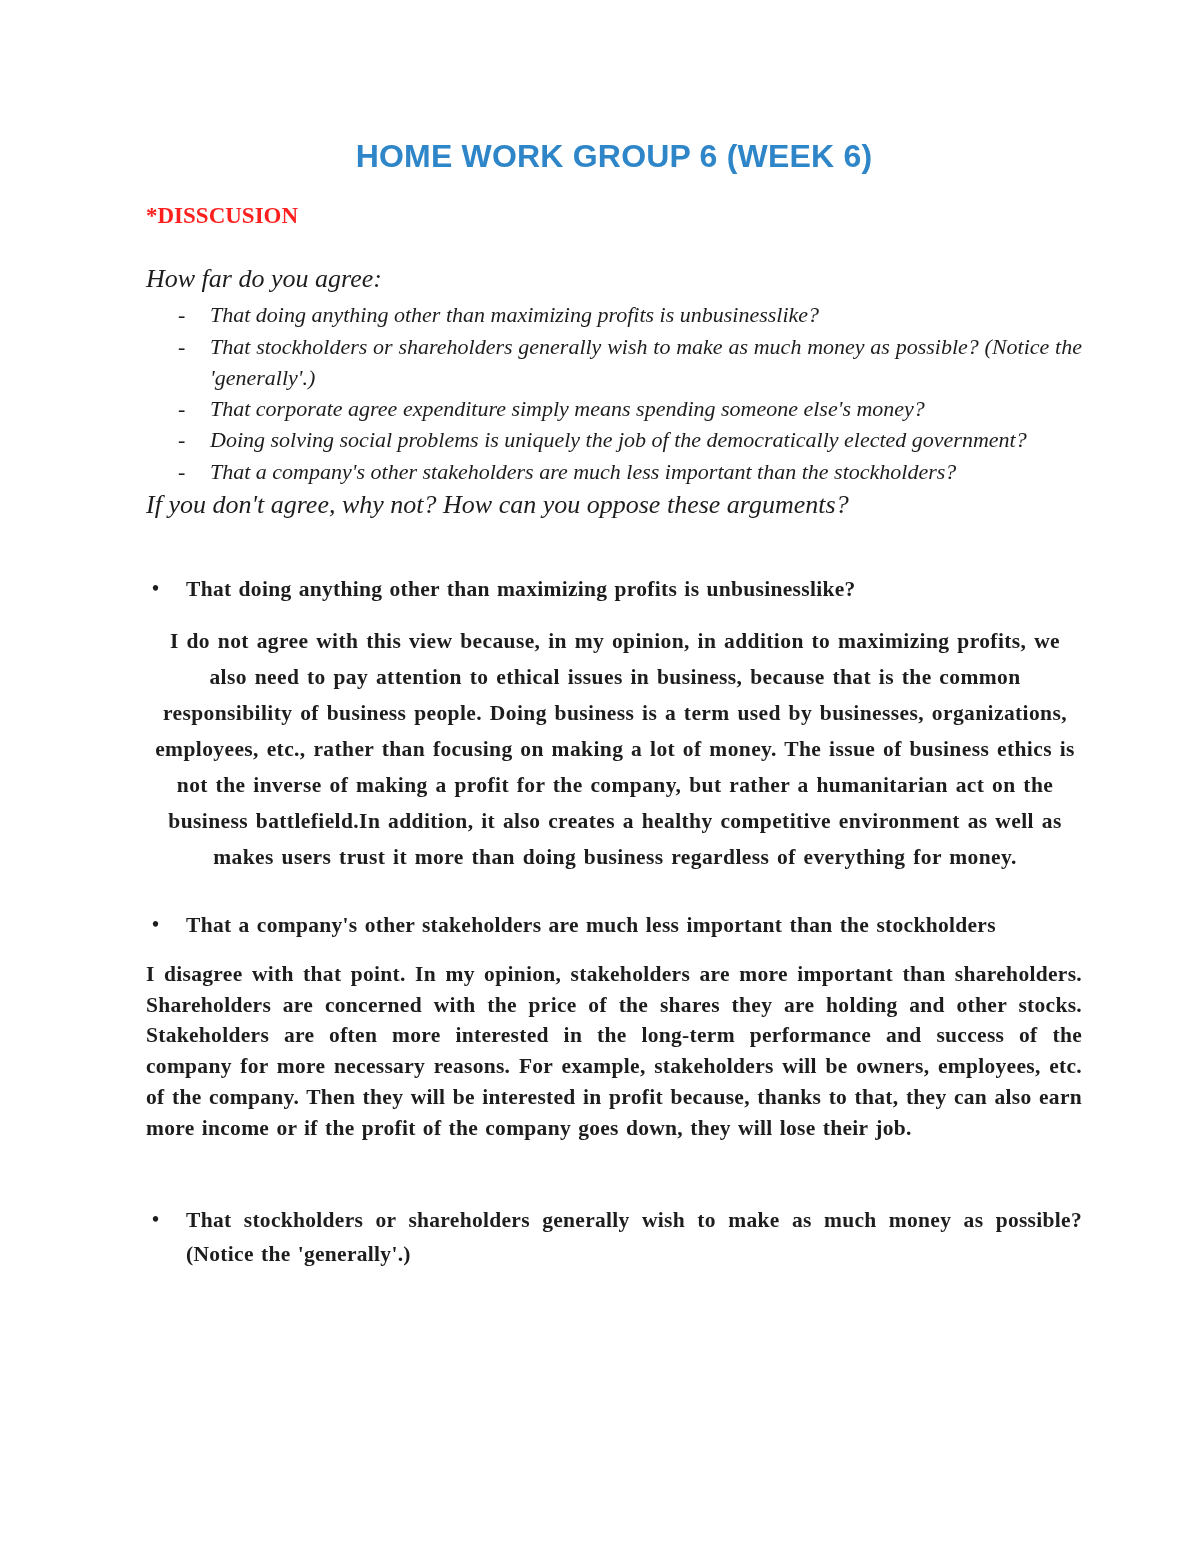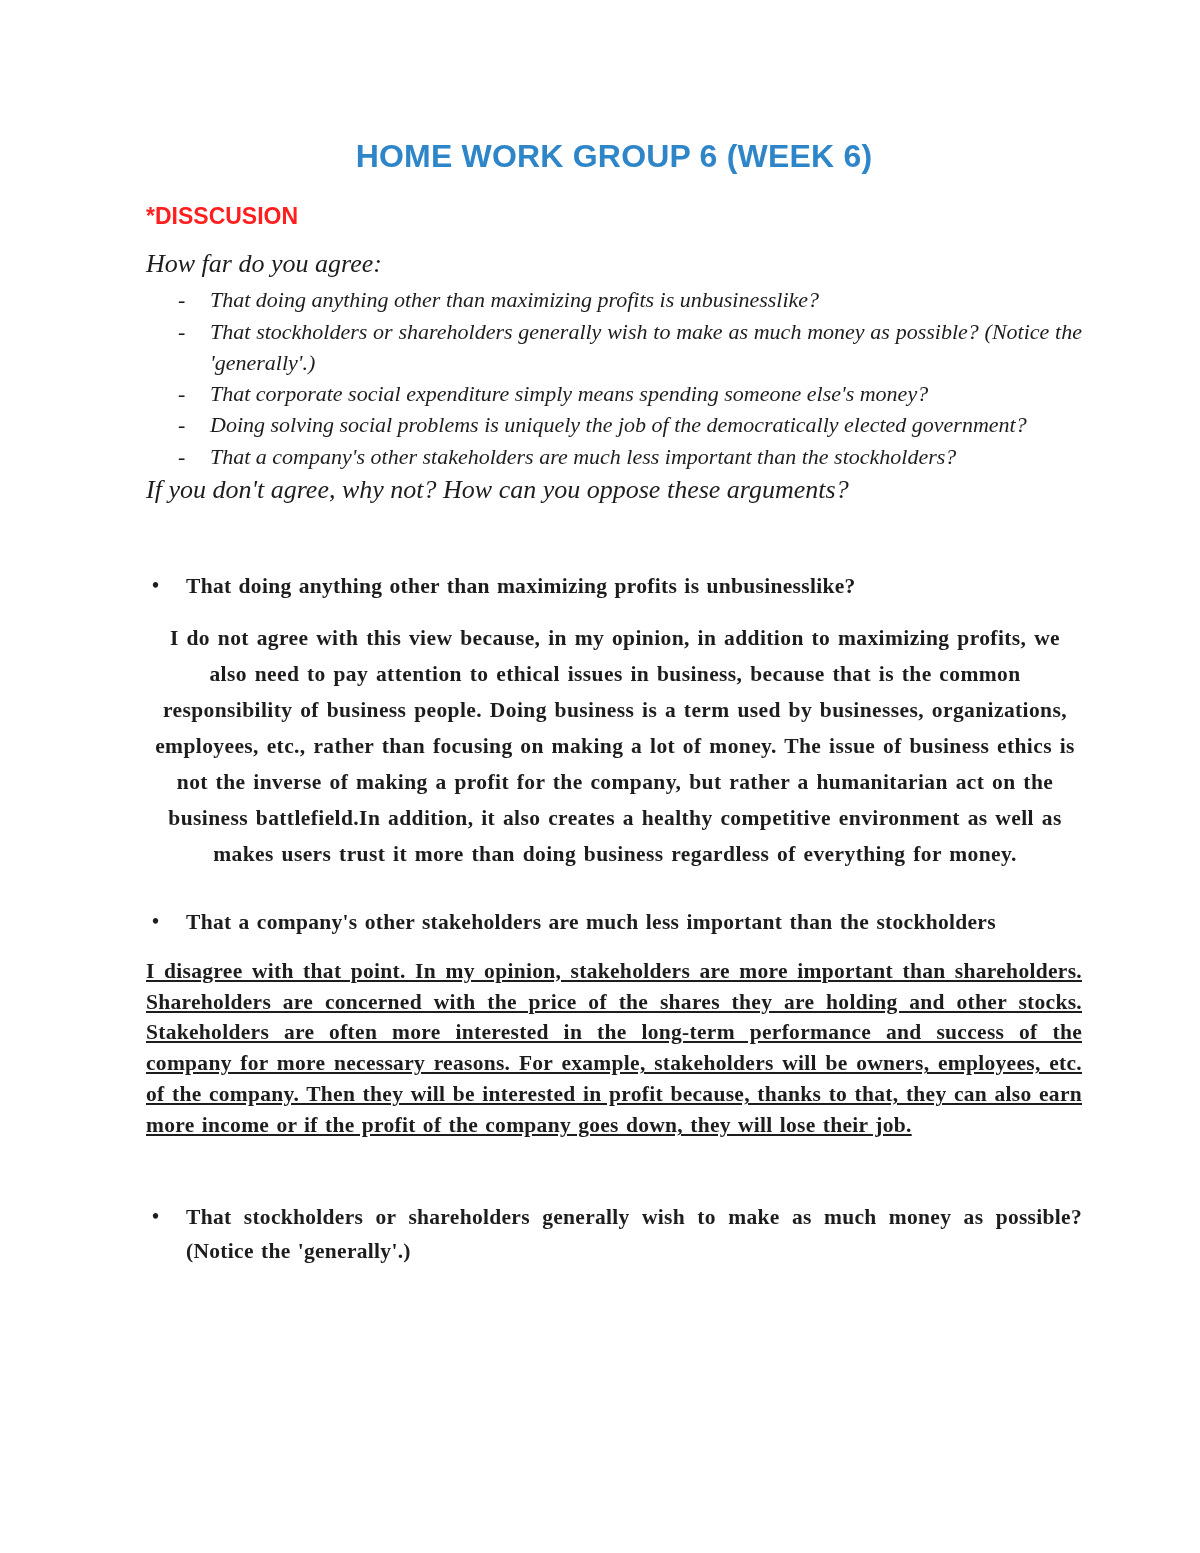--- a/index.html
+++ b/index.html
@@ -18,25 +18,25 @@
   .doc-title {
     font-family: "Liberation Sans", sans-serif;
     font-weight: bold;
     font-size: 32px;
     color: var(--accent-blue, #2e86c8);
     text-align: center;
     margin-bottom: 28px;
     letter-spacing: 0.2px;
   }
   .section-label {
-    font-family: Liberation Sans, sans-serif;
+    font-family: Liberation Serif, serif;
     font-weight: bold;
     font-size: 23px;
     color: var(--accent-red, #ff1f1f);
-    margin-bottom: 16px;
+    margin-bottom: 32px;
   }
   .intro-line, .closing-line {
     font-style: italic;
     font-size: 26px;
     line-height: 1.4;
   }
   .question-list { margin: 2px 0 0 0; }
   .question {
     display: flex;
     font-style: italic;
@@ -45,21 +45,21 @@
   }
   .question .marker {
     flex: 0 0 32px;
     margin-left: 32px;
     font-style: italic;
   }
   .question .q-text {
     flex: 1;
     text-align: justify;
   }
-  .closing-line { margin-bottom: 42px; }
+  .closing-line { margin-bottom: 30px; }
   .answer-section { margin-bottom: 34px; }
   .answer-heading {
     display: flex;
     font-weight: bold;
     font-size: 21.5px;
     line-height: 1.55;
     margin-bottom: 16px;
   }
   .answer-heading .marker {
     flex: 0 0 34px;
@@ -85,21 +85,20 @@
     letter-spacing: 0.4px;
     word-spacing: 2px;
     padding-left: 4px;
     padding-right: 2px;
   }
   .answer-body.justified {
     line-height: 1.44;
     text-align: justify;
     letter-spacing: 0.3px;
     word-spacing: 1.5px;
-    text-decoration: underline;
   }
   .gap-before-answers { height: 20px; }
   .gap-before-last { height: 26px; }
 </style>
 </head>
 <body>
 
 <div class="page">
 
   <h1 class="doc-title">HOME WORK GROUP 6 (WEEK 6)</h1>
@@ -112,21 +111,21 @@
     <div class="question">
       <span class="marker">-</span>
       <span class="q-text">That doing anything other than maximizing profits is unbusinesslike?</span>
     </div>
     <div class="question">
       <span class="marker">-</span>
       <span class="q-text">That stockholders or shareholders generally wish to make as much money as possible? (Notice the 'generally'.)</span>
     </div>
     <div class="question">
       <span class="marker">-</span>
-      <span class="q-text">That corporate social expenditure simply means spending someone else's money?</span>
+      <span class="q-text">That corporate agree expenditure simply means spending someone else's money?</span>
     </div>
     <div class="question">
       <span class="marker">-</span>
       <span class="q-text">Doing solving social problems is uniquely the job of the democratically elected government?</span>
     </div>
     <div class="question">
       <span class="marker">-</span>
       <span class="q-text">That a company's other stakeholders are much less important than the stockholders?</span>
     </div>
   </div>

